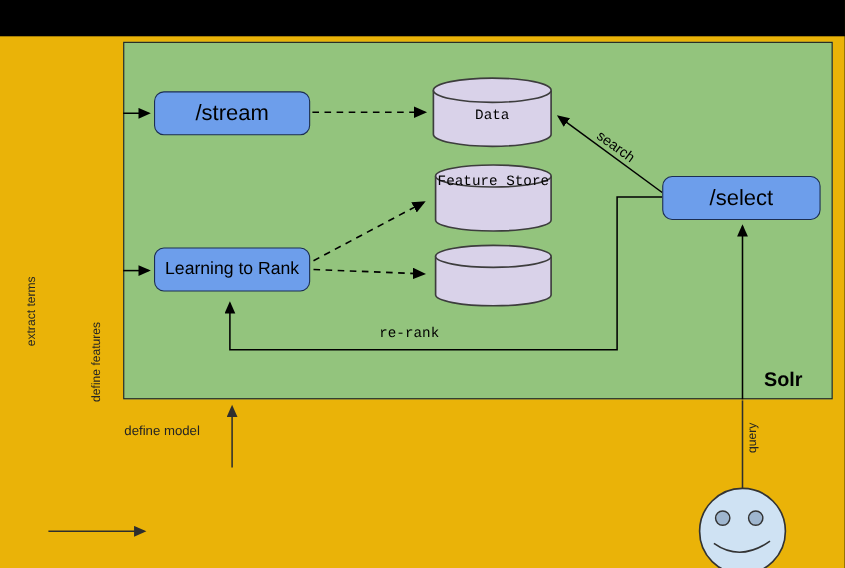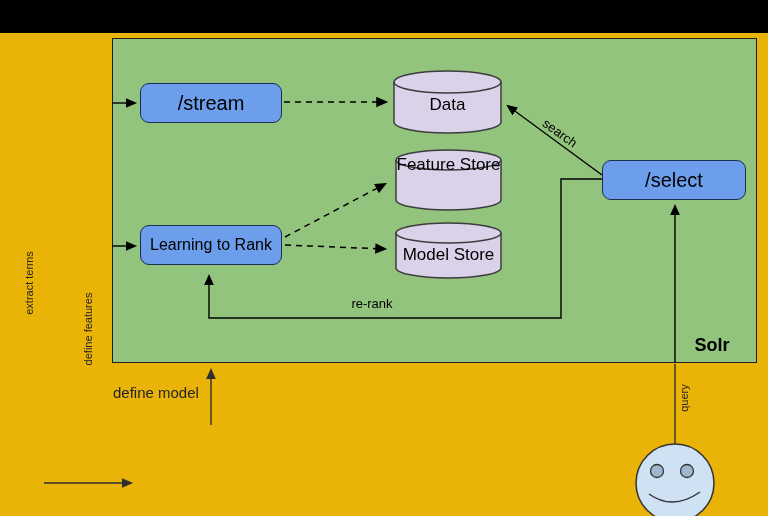--- a/index.html
+++ b/index.html
@@ -17,35 +17,35 @@
   .endpoint{
     background:#6d9eeb;border:1.6px solid #1c2e52;border-radius:9px;
     display:flex;align-items:center;justify-content:center;box-sizing:border-box;
   }
   #ep-stream{left:140px;top:50px;width:142px;height:40px;font-size:20px;}
   #ep-ltr{left:140px;top:192px;width:142px;height:40px;font-size:16px;}
   #ep-select{left:602px;top:127px;width:144px;height:40px;font-size:20px;}
   
   .cyl-label{
     display:flex;align-items:center;justify-content:center;text-align:center;
-    font-size:17px;line-height:18px;box-sizing:border-box;
+    font-size:13px;line-height:18px;box-sizing:border-box;font-family:Liberation Mono, monospace;
   }
   #lbl-data{left:394px;top:44px;width:107px;height:56px;}
   #lbl-feature{left:396px;top:105px;width:105px;height:54px;}
   #lbl-model{left:396px;top:195px;width:105px;height:53px;}
   
   .edge-label{font-size:13px;white-space:nowrap;}
   #lbl-search{left:560px;top:100px;transform:translate(-50%,-50%) rotate(36deg);}
-  #lbl-rerank{left:372px;top:270px;transform:translate(-50%,-50%);}
+  #lbl-rerank{left:372px;top:270px;transform:translate(-50%,-50%);font-family:Liberation Mono, monospace;}
   #lbl-solr{left:712px;top:312px;transform:translate(-50%,-50%);font-size:18px;font-weight:bold;text-align:right;}
   
   .faint{color:#242424;font-size:11px;white-space:nowrap;}
   #lbl-extract{left:29px;top:250px;transform:translate(-50%,-50%) rotate(-90deg);}
   #lbl-define-feat{left:88px;top:296px;transform:translate(-50%,-50%) rotate(-90deg);}
-  #lbl-define-model{left:113px;top:351px;font-size:15px;}
+  #lbl-define-model{left:113px;top:351px;font-size:12px;}
   #lbl-query{left:684px;top:365px;transform:translate(-50%,-50%) rotate(-90deg);}
   
   #external-box{
     left:140px;top:392px;width:140px;height:115px;background:#cfe2f3;
     border:1.5px solid #4a4a4a;box-sizing:border-box;
     display:flex;flex-direction:column;align-items:center;justify-content:center;
     font-size:17px;line-height:25px;
   }
   svg{position:absolute;left:0;top:0;}
 </style>
@@ -105,21 +105,20 @@
   </div>
   <div class="abs endpoint" id="ep-ltr">
     <span>Learning to Rank</span>
   </div>
   <div class="abs endpoint" id="ep-select">
     <span>/select</span>
   </div>
 
   <div class="abs cyl-label" id="lbl-data">Data</div>
   <div class="abs cyl-label" id="lbl-feature">Feature Store</div>
-  <div class="abs cyl-label" id="lbl-model">Model Store</div>
 
   <div class="abs edge-label" id="lbl-search">search</div>
   <div class="abs edge-label" id="lbl-rerank">re-rank</div>
   <div class="abs" id="lbl-solr">Solr</div>
 
   <div class="abs faint" id="lbl-extract">extract terms</div>
   <div class="abs faint" id="lbl-define-feat">define features</div>
   <div class="abs faint" id="lbl-define-model">define model</div>
   <div class="abs faint" id="lbl-query">query</div>
 

